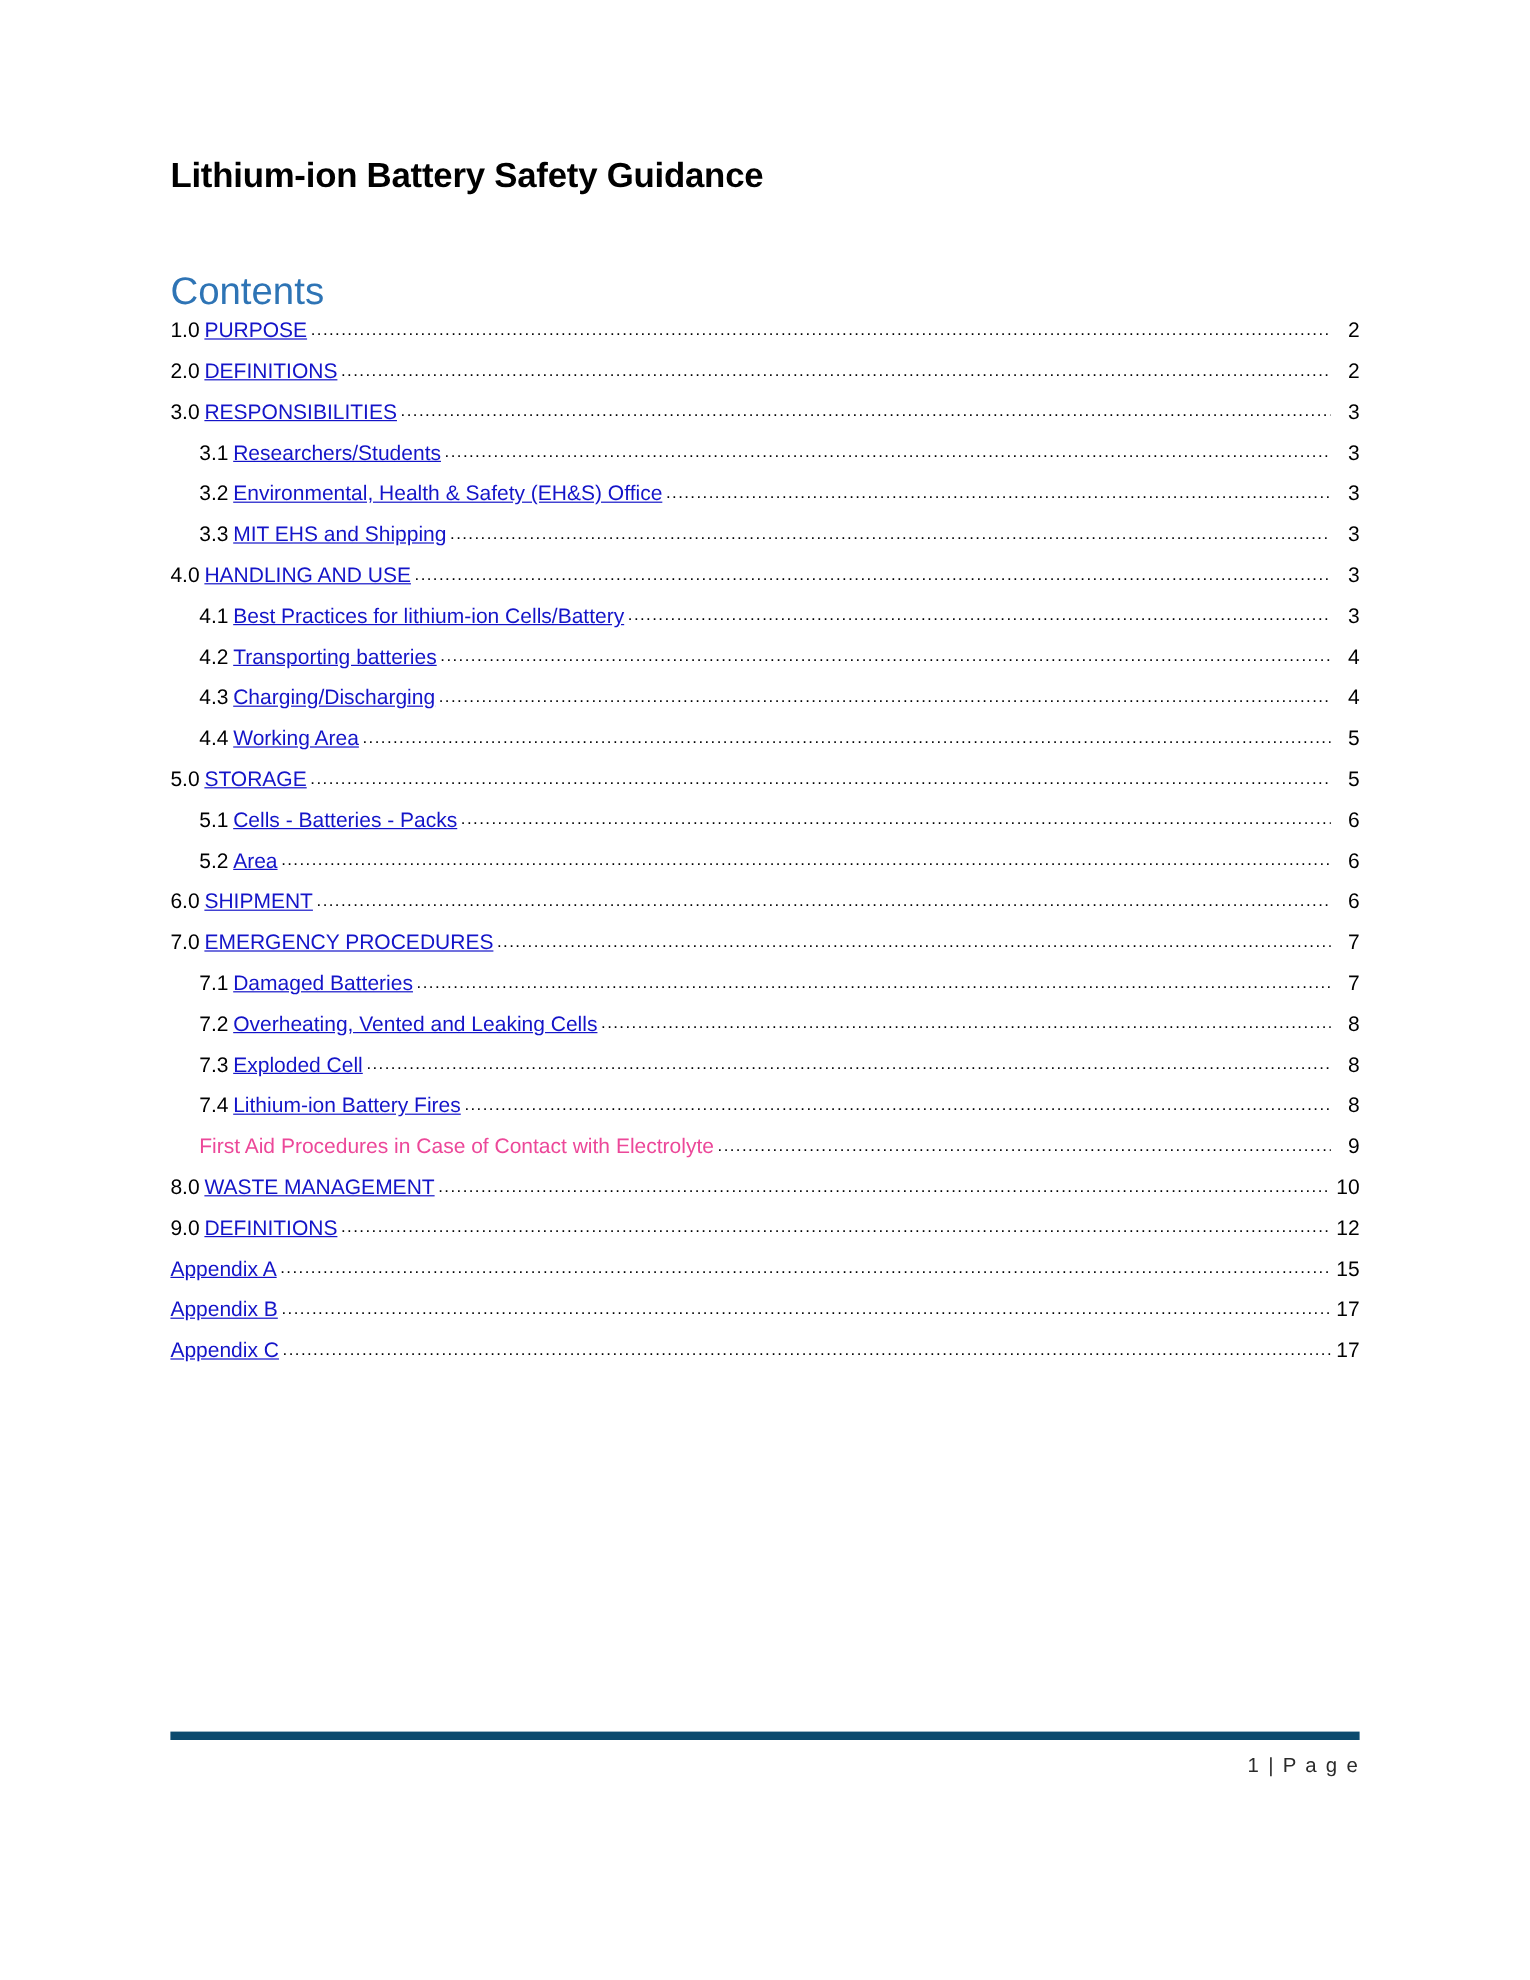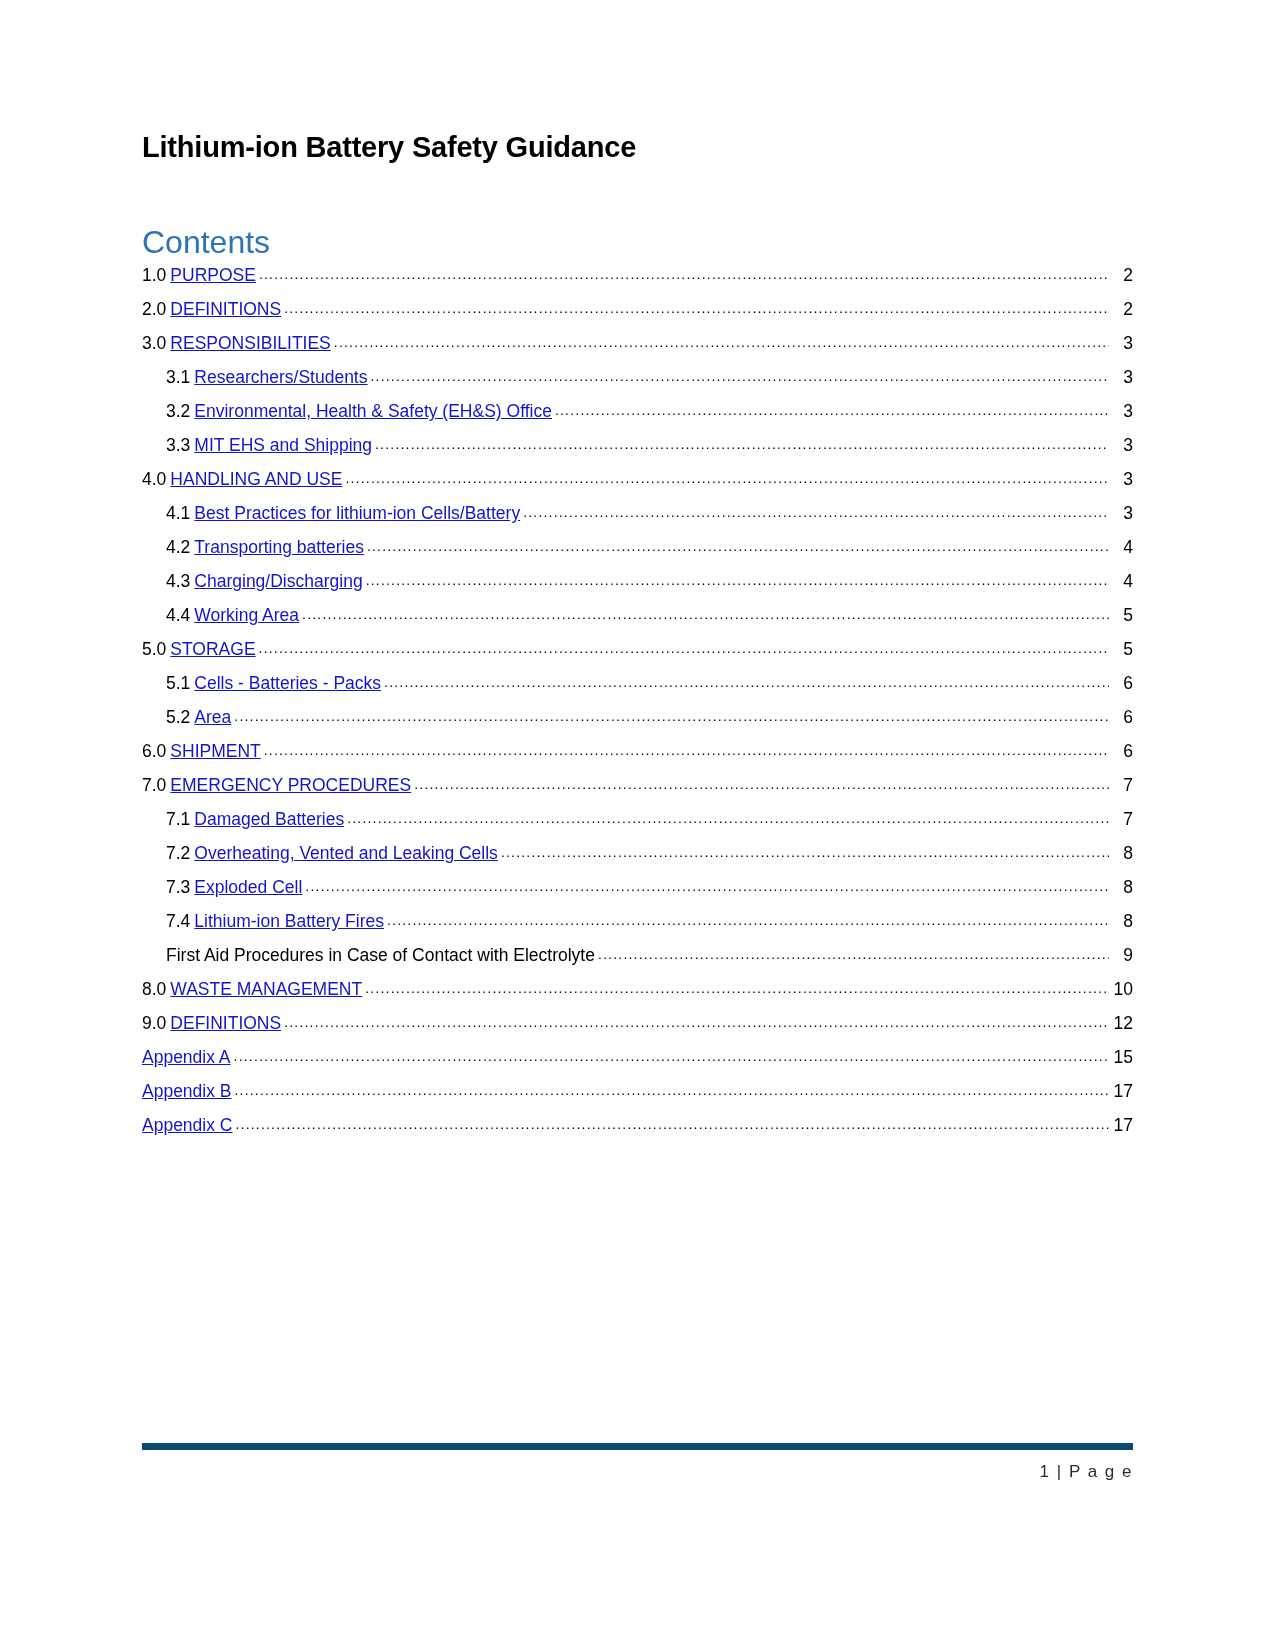--- a/index.html
+++ b/index.html
@@ -56,21 +56,21 @@
     color: #000000;
     margin-right: 4px;
     flex: 0 0 auto;
   }
   .toc-label {
     color: #1414C8;
     text-decoration: underline;
     flex: 0 0 auto;
   }
   .toc-label.plain {
-    color: #000000;
+    color: #ec4899;
     text-decoration: none;
   }
   .toc-dots {
     flex: 1 1 auto;
     overflow: hidden;
     margin: 0 2px 0 3px;
     position: relative;
     top: -2px;
     color: #000000;
     letter-spacing: 1.2px;

